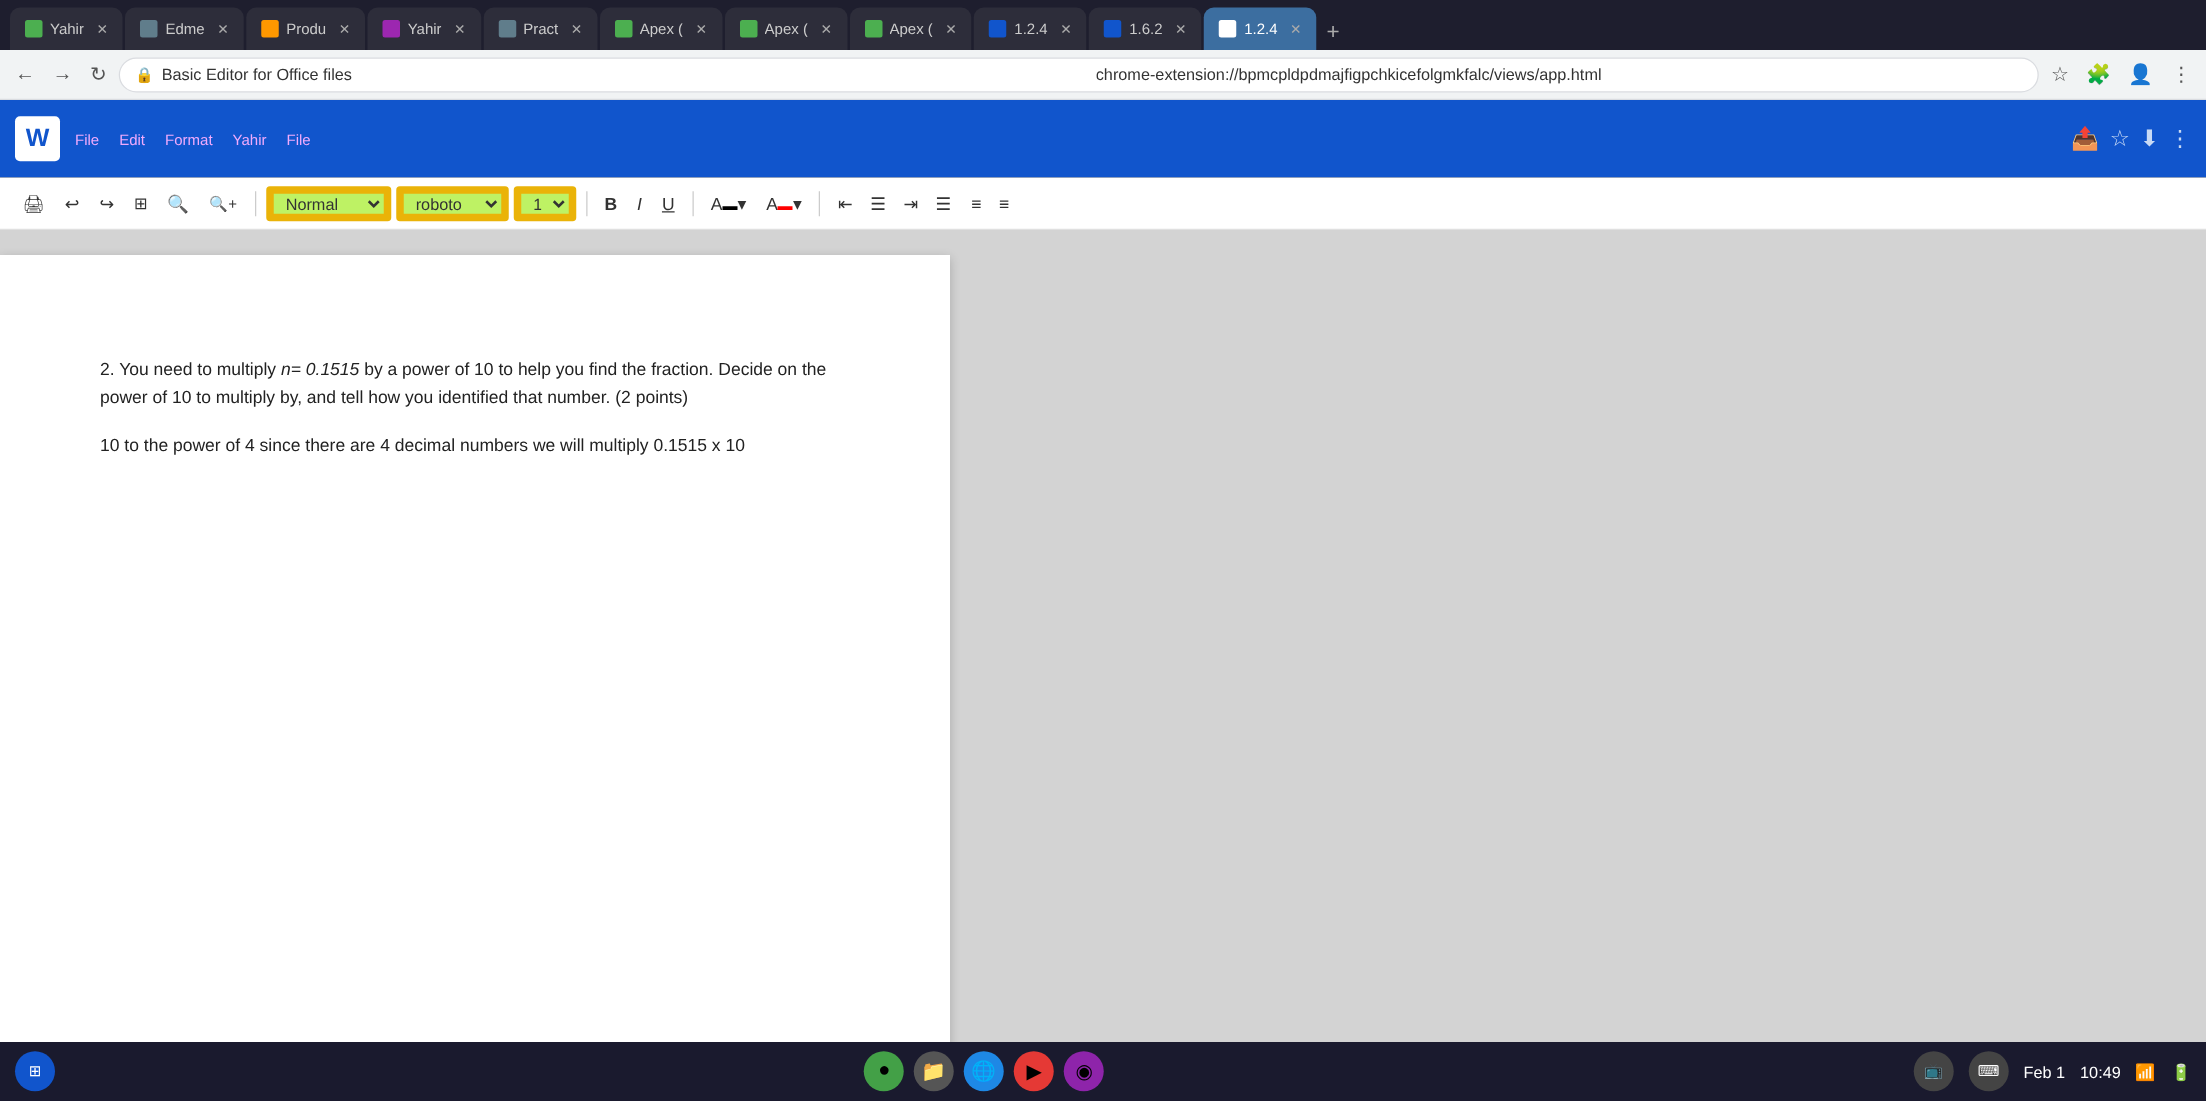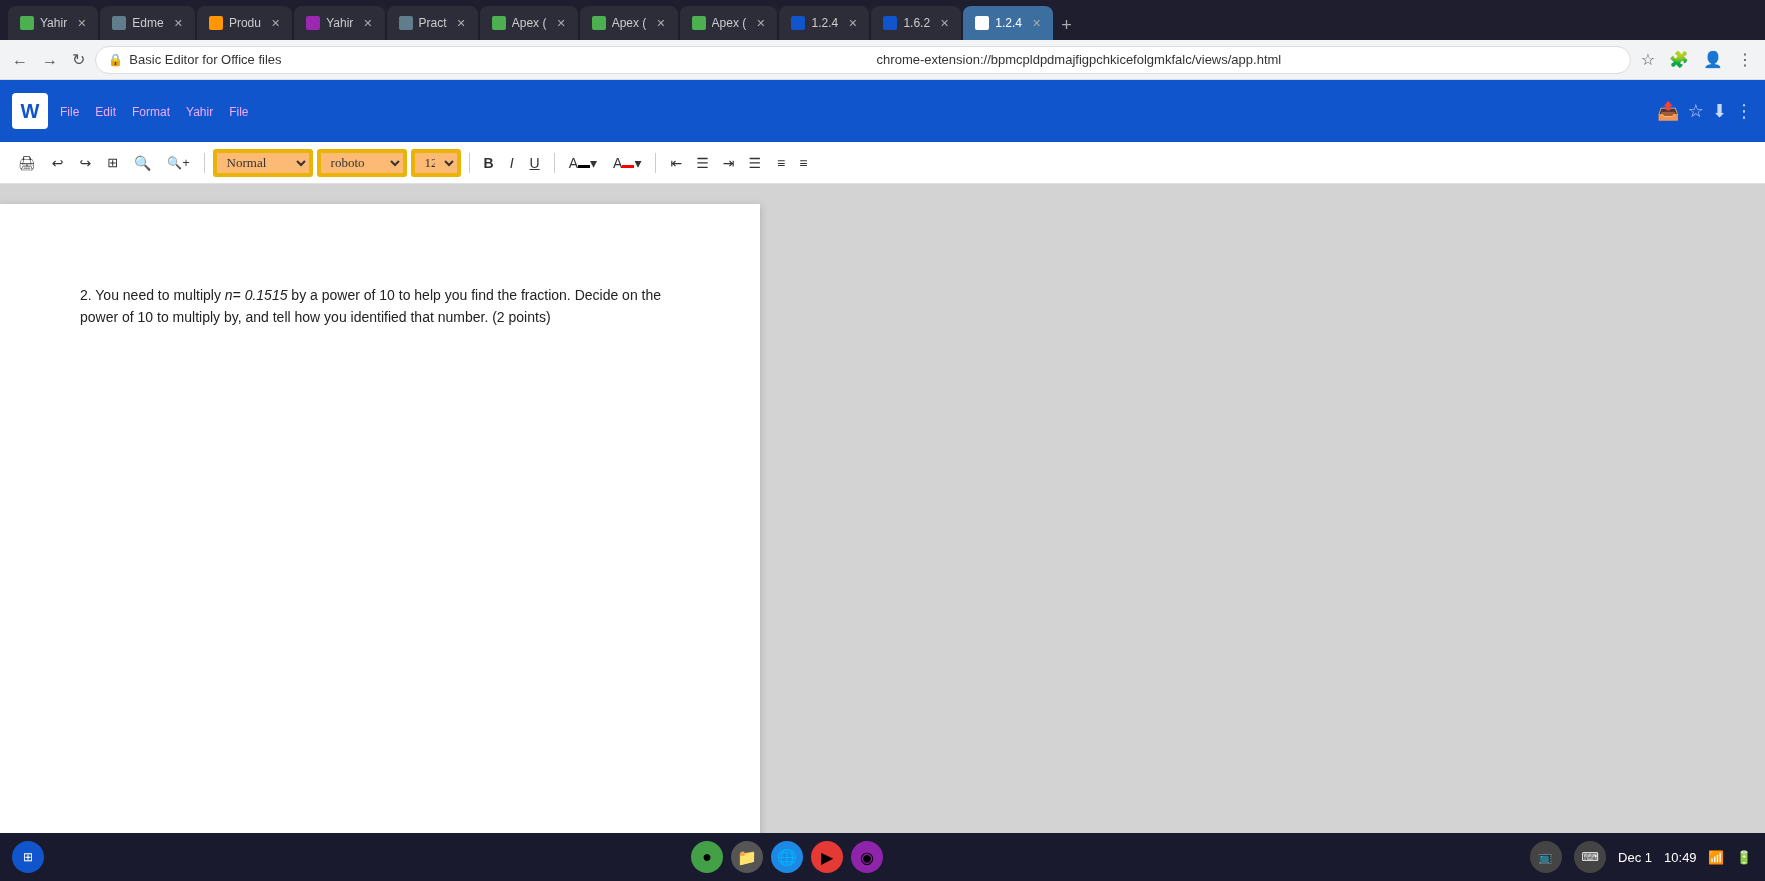--- a/index.html
+++ b/index.html
@@ -103,24 +103,23 @@
       gap: 4px;
       border-bottom: 1px solid #e0e0e0;
     }
     .toolbar-sep { width: 1px; height: 20px; background: #ccc; margin: 0 4px; }
     .tb-btn {
       background: none; border: none; cursor: pointer;
       padding: 4px 6px; border-radius: 3px;
       font-size: 14px; color: #333;
     }
     .tb-select {
-      height: 28px; border: 4px solid #eab308; border-radius: 3px;
-      background: #fdba74; font-size: 13px; color: #333; cursor: pointer;
+      height: 28px; border: 6px solid #eab308; border-radius: 3px;
+      background: #bef264; font-size: 13px; color: #333; cursor: pointer;
       padding: 0 6px;
-      font-family: Liberation Serif, serif;
     }
     .tb-format-select { width: 100px; }
     .tb-font-select { width: 90px; }
     .tb-size-select { width: 50px; }
     .tb-bold { font-weight: bold; }
     .tb-italic { font-style: italic; }
     .tb-underline { text-decoration: underline; }
     .color-dot { width: 12px; height: 3px; background: #000; display: inline-block; }
     .color-dot-red { background: red; }
 
@@ -300,38 +299,39 @@
     <div class="list-group">
       <button class="tb-btn">≡</button>
       <button class="tb-btn">≡</button>
     </div>
   </div>
 
   <div class="doc-area">
     <div class="doc-page">
       <div class="doc-content">
         <div class="doc-paragraph doc-question">2. You need to multiply <em>n= 0.1515</em> by a power of 10 to help you find the fraction. Decide on the power of 10 to multiply by, and tell how you identified that number. (2 points)</div>
+        <div class="doc-paragraph doc-answer">10 to the power of 4 since there are 4 decimal numbers we will multiply 0.1515 x 10</div>
       </div>
     </div>
   </div>
 
   <div class="taskbar">
     <div class="taskbar-left">
       <div class="taskbar-icon" style="background:#1155cc; color:#fff; font-size:12px;">⊞</div>
     </div>
     <div class="taskbar-center">
       <div class="taskbar-icon green">●</div>
       <div class="taskbar-icon" style="background:#555;">📁</div>
       <div class="taskbar-icon blue">🌐</div>
       <div class="taskbar-icon red">▶</div>
       <div class="taskbar-icon purple">◉</div>
     </div>
     <div class="taskbar-right">
       <div class="taskbar-icon" style="background:#444; font-size:12px;">📺</div>
       <div class="taskbar-icon" style="background:#444; font-size:12px;">⌨</div>
-      <span>Dec 1</span>
+      <span>Feb 1</span>
       <span>10:49</span>
       <span>📶</span>
       <span>🔋</span>
     </div>
   </div>
 
 </div>
 
 </body></html>

